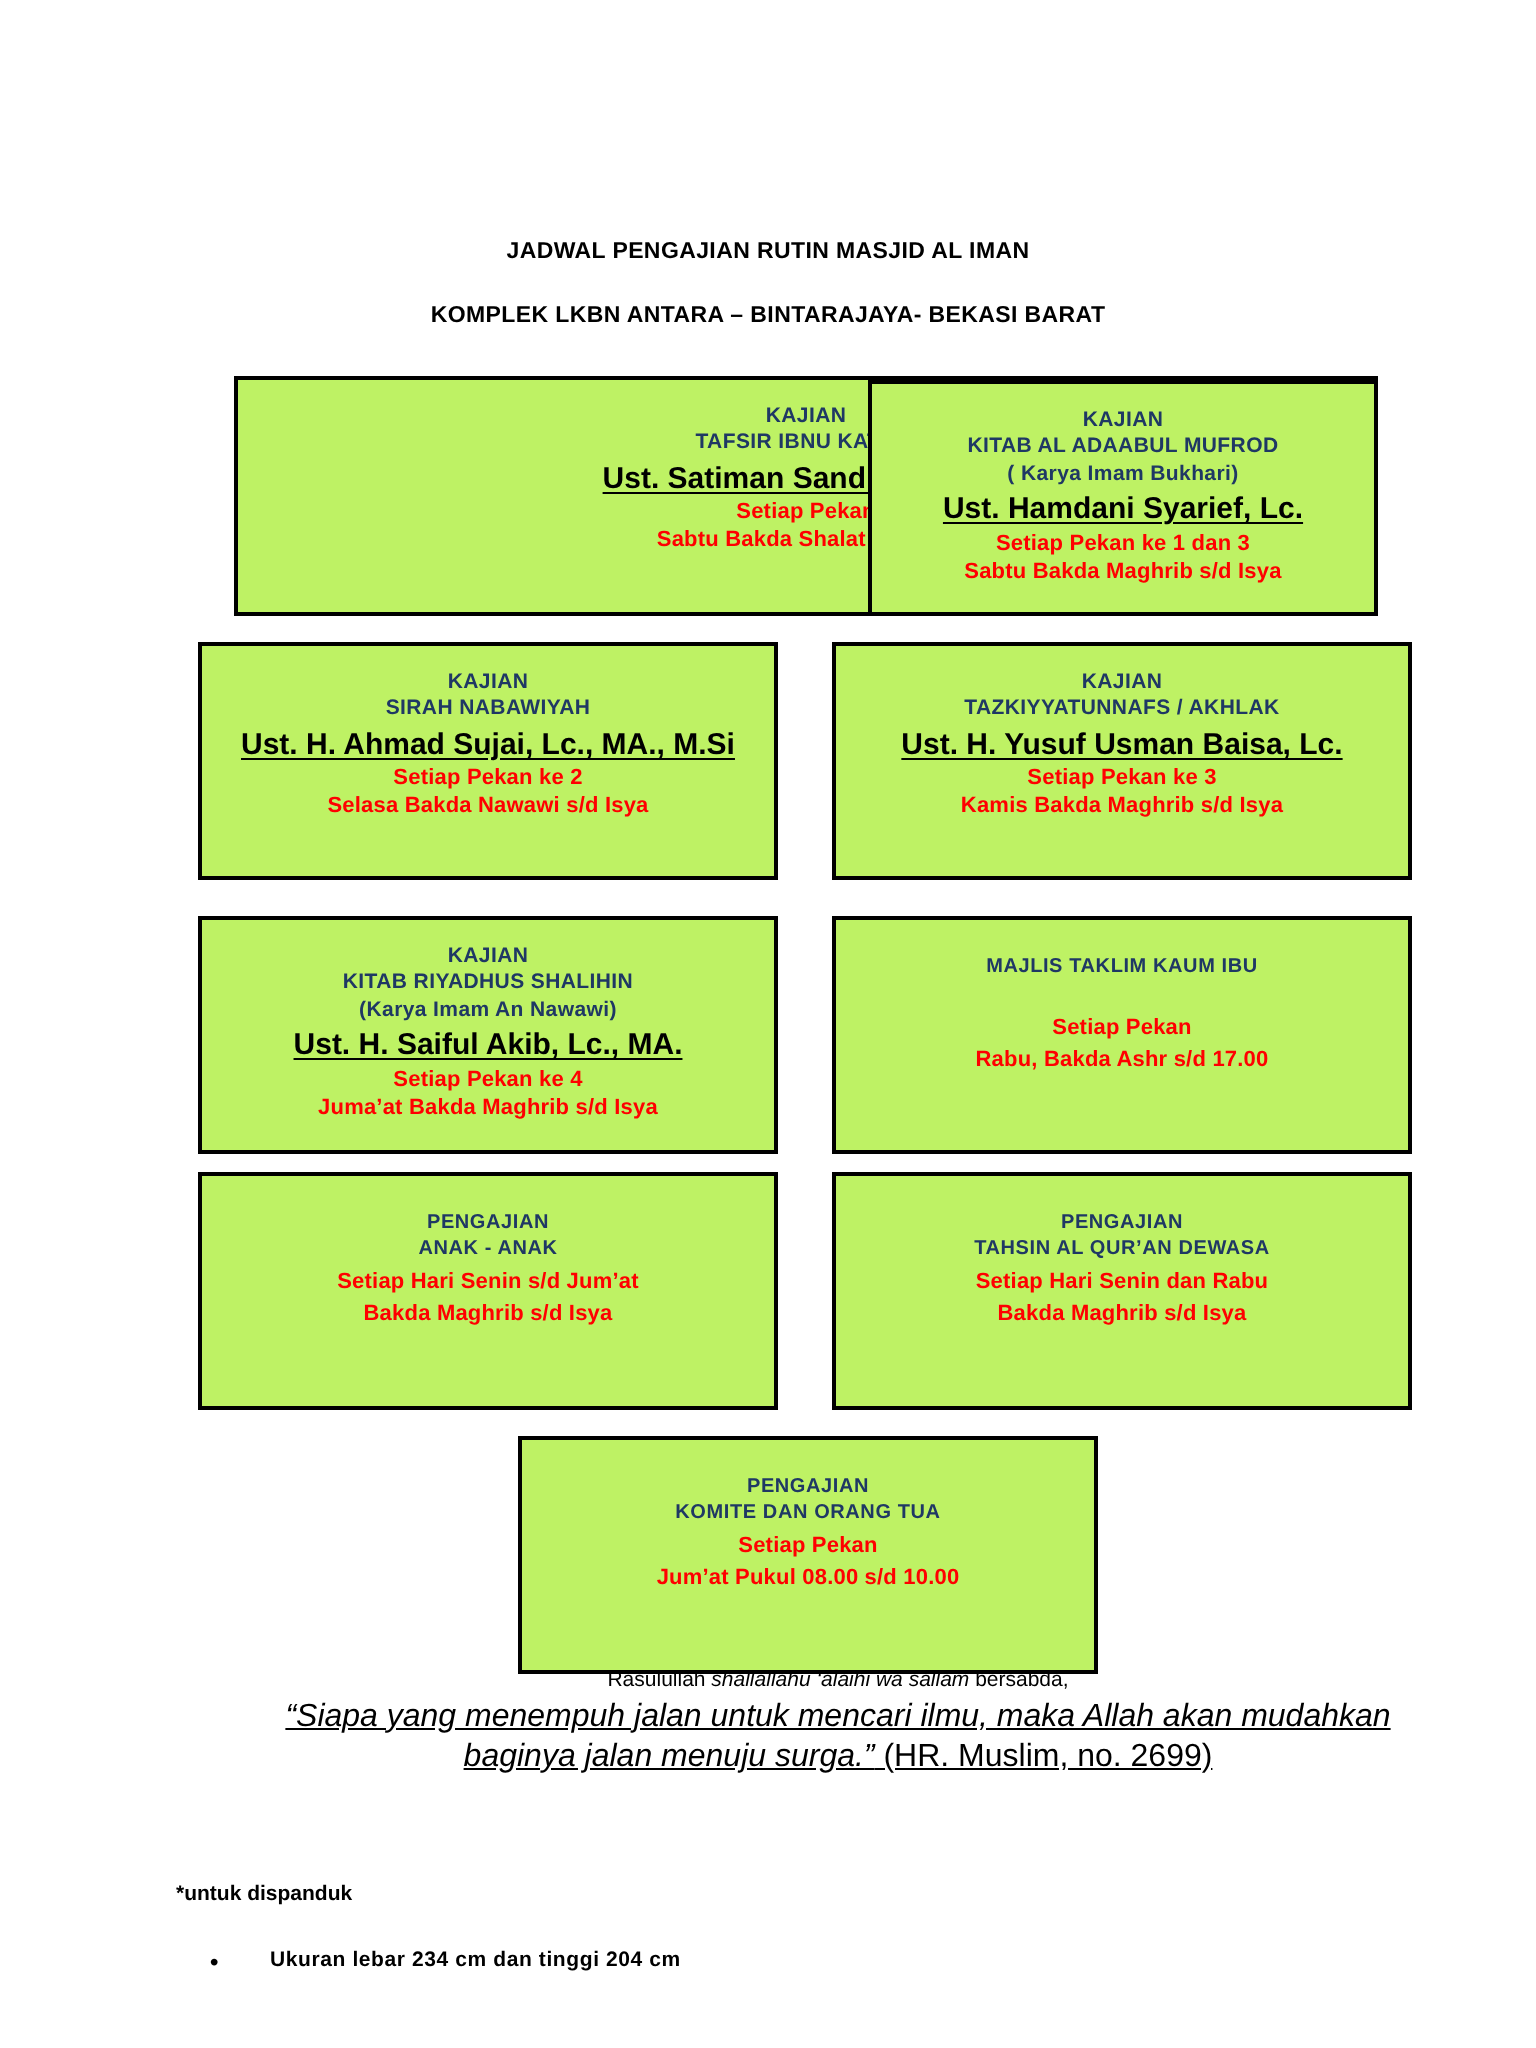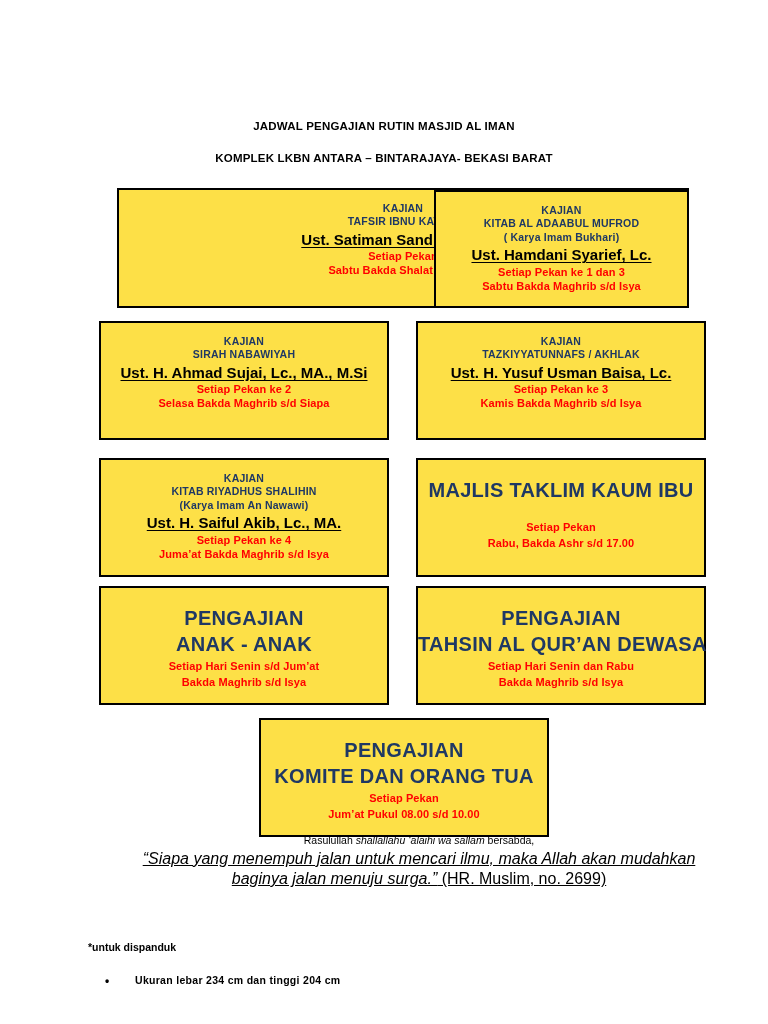--- a/index.html
+++ b/index.html
@@ -41,21 +41,21 @@
   }
   .header .title-line.second {
     margin-top: 18px;
   }
 
   
   .box {
     position: absolute;
     border: 2.5px solid #000000;
     box-sizing: border-box;
-    background: #fde047;
+    background: #bef264;
     text-align: center;
     padding-top: 12px;
   }
   .box .ln {
     line-height: 1.28;
     white-space: nowrap;
   }
   .ln.kajian {
     color: #1F3864;
     font-weight: bold;
@@ -84,21 +84,21 @@
   }
   .ln.detail {
     color: #FF0000;
     font-weight: bold;
     font-size: 11px;
     letter-spacing: 0.1px;
   }
   .ln.bigtitle {
     color: #1F3864;
     font-weight: bold;
-    font-size: 20px;
+    font-size: 10px;
     letter-spacing: 0.3px;
   }
   .ln.spacer {
     height: 14px;
   }
   .box.center-block {
     padding-top: 18px;
   }
   .box.center-block .ln.detail {
     margin-top: 2px;
@@ -195,21 +195,21 @@
     <div class="ln speaker">Ust. Hamdani Syarief, Lc.</div>
     <div class="ln detail">Setiap Pekan ke 1 dan 3</div>
     <div class="ln detail">Sabtu Bakda Maghrib s/d Isya</div>
   </div>
 
   <div class="box" style="left:99px; top:273px; width:290px; height:119px;">
     <div class="ln kajian">KAJIAN</div>
     <div class="ln subject">SIRAH NABAWIYAH</div>
     <div class="ln speaker">Ust. H. Ahmad Sujai, Lc., MA., M.Si</div>
     <div class="ln detail">Setiap Pekan ke 2</div>
-    <div class="ln detail">Selasa Bakda Maghrib s/d Siapa</div>
+    <div class="ln detail">Selasa Bakda Nawawi s/d Isya</div>
   </div>
 
   <div class="box" style="left:416px; top:273px; width:290px; height:119px;">
     <div class="ln kajian">KAJIAN</div>
     <div class="ln subject">TAZKIYYATUNNAFS / AKHLAK</div>
     <div class="ln speaker">Ust. H. Yusuf Usman Baisa, Lc.</div>
     <div class="ln detail">Setiap Pekan ke 3</div>
     <div class="ln detail">Kamis Bakda Maghrib s/d Isya</div>
   </div>
 

